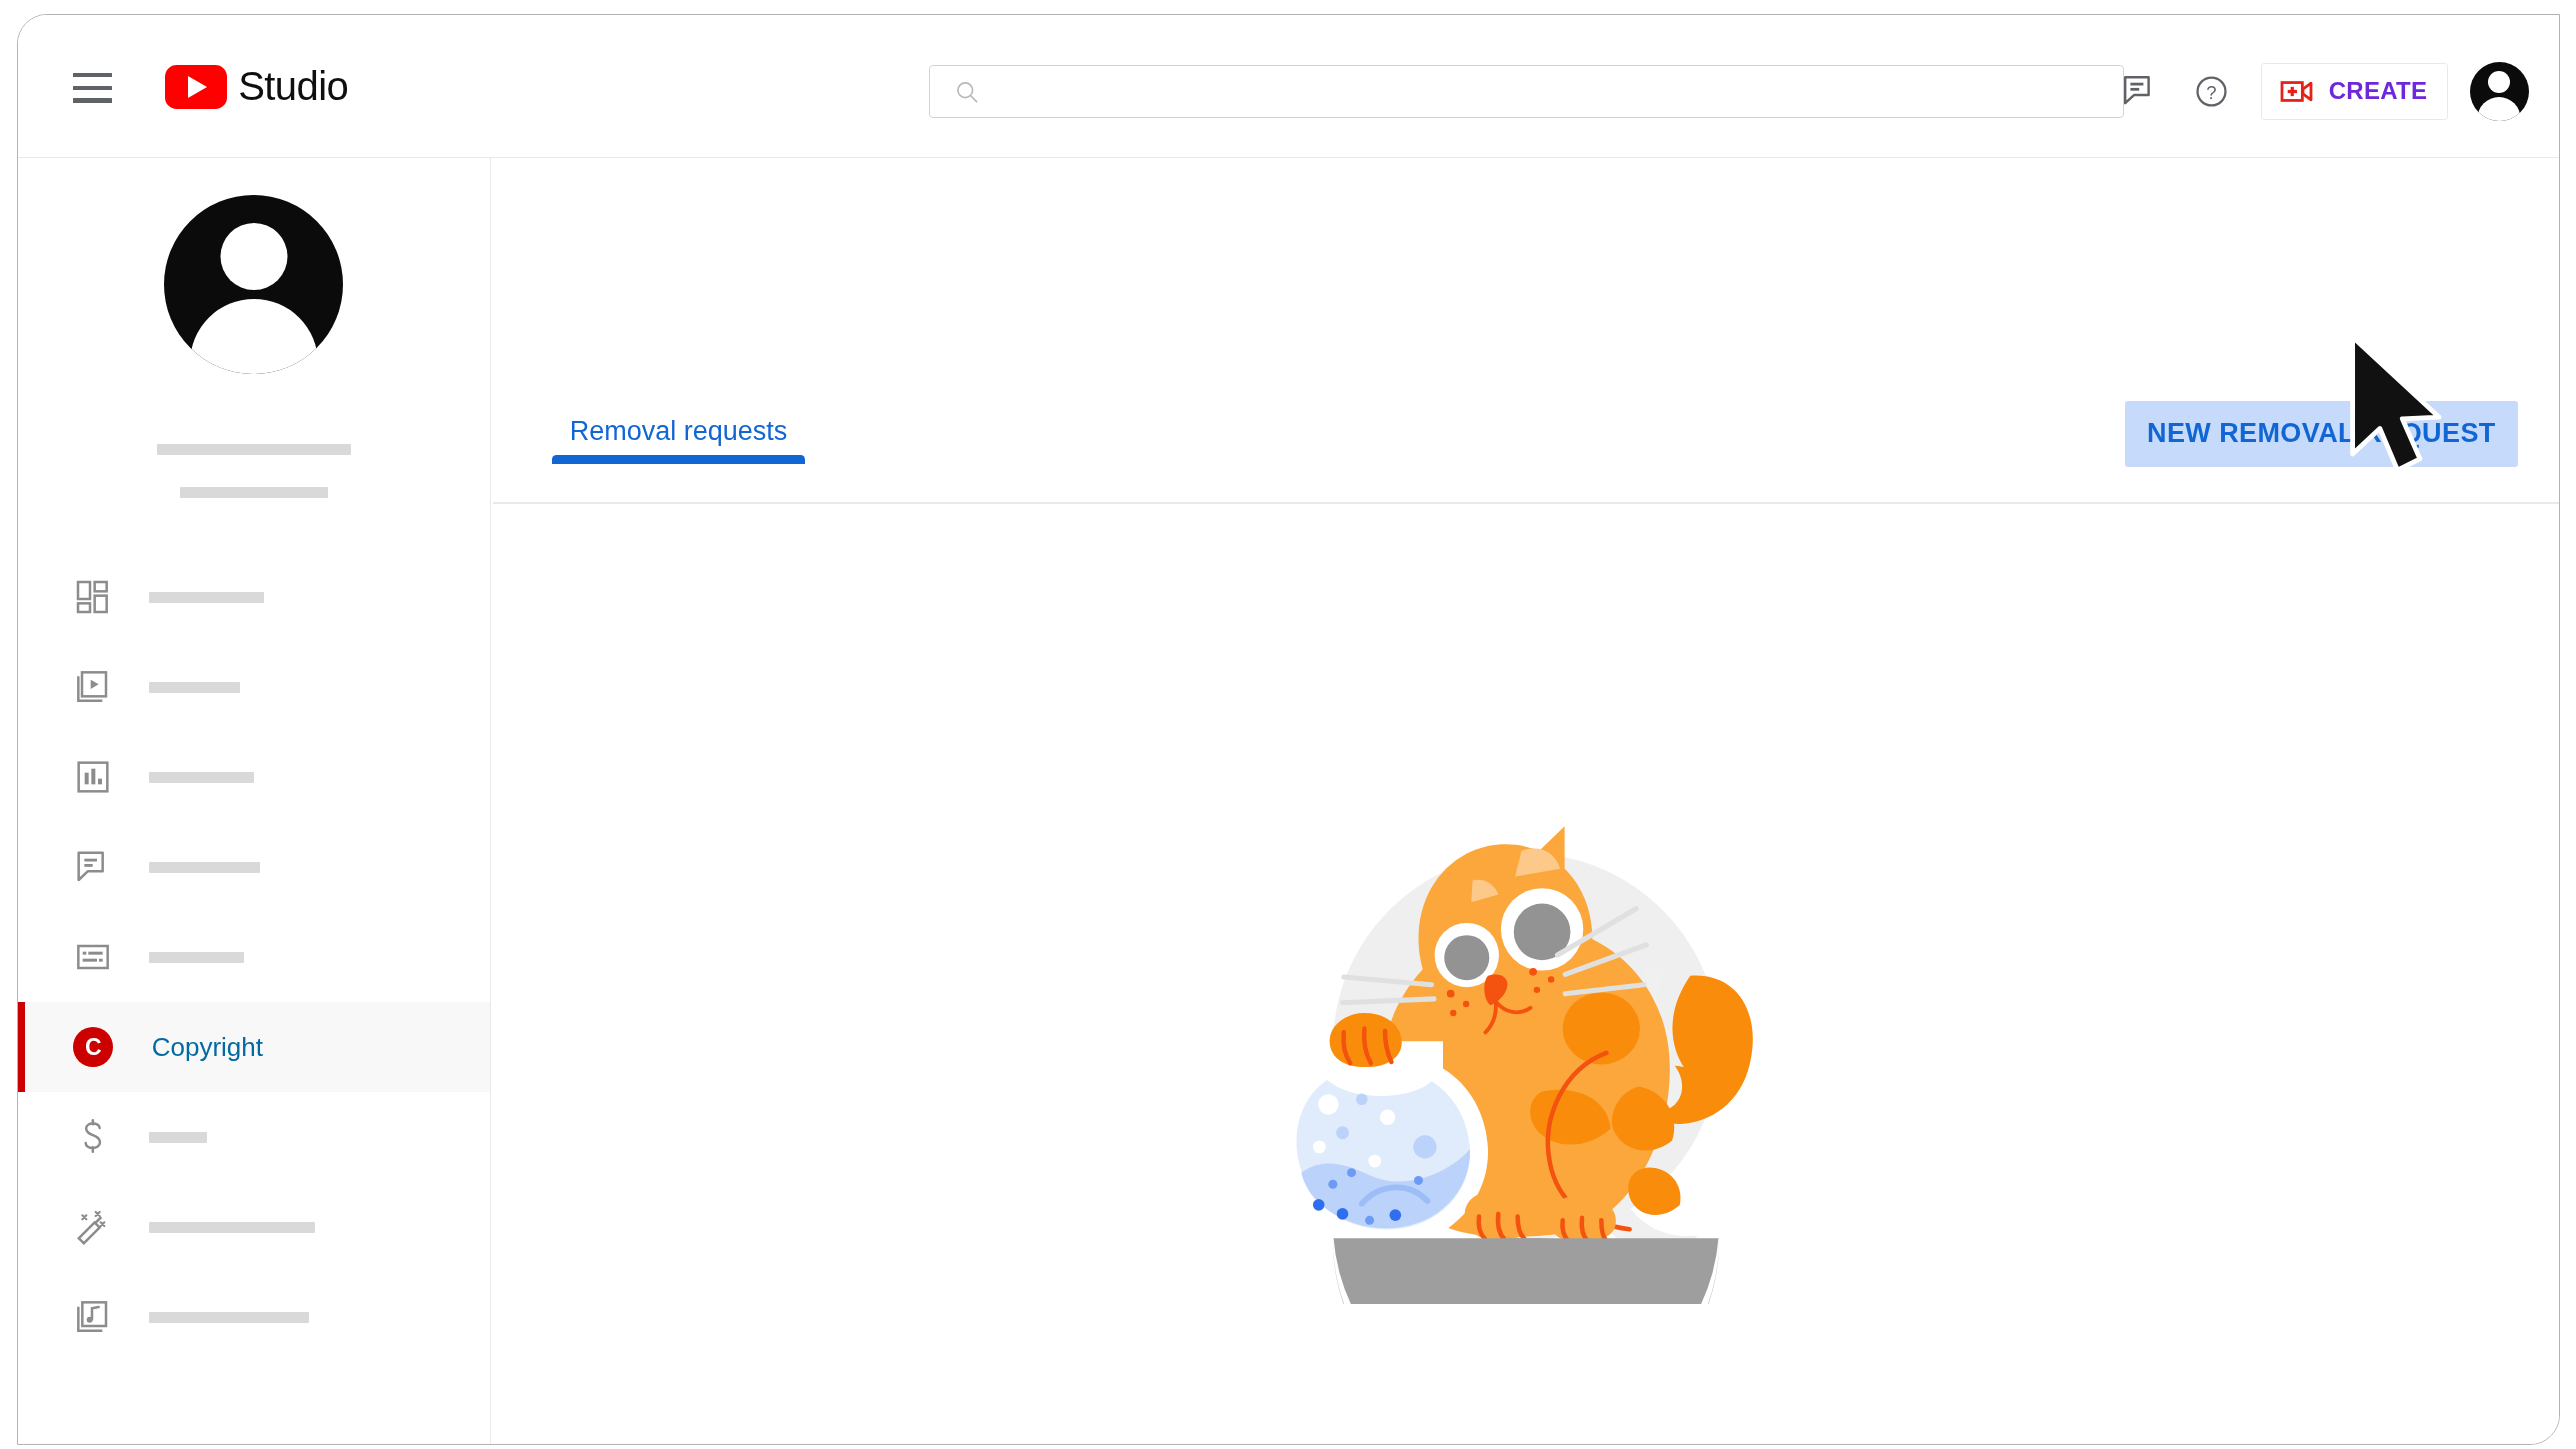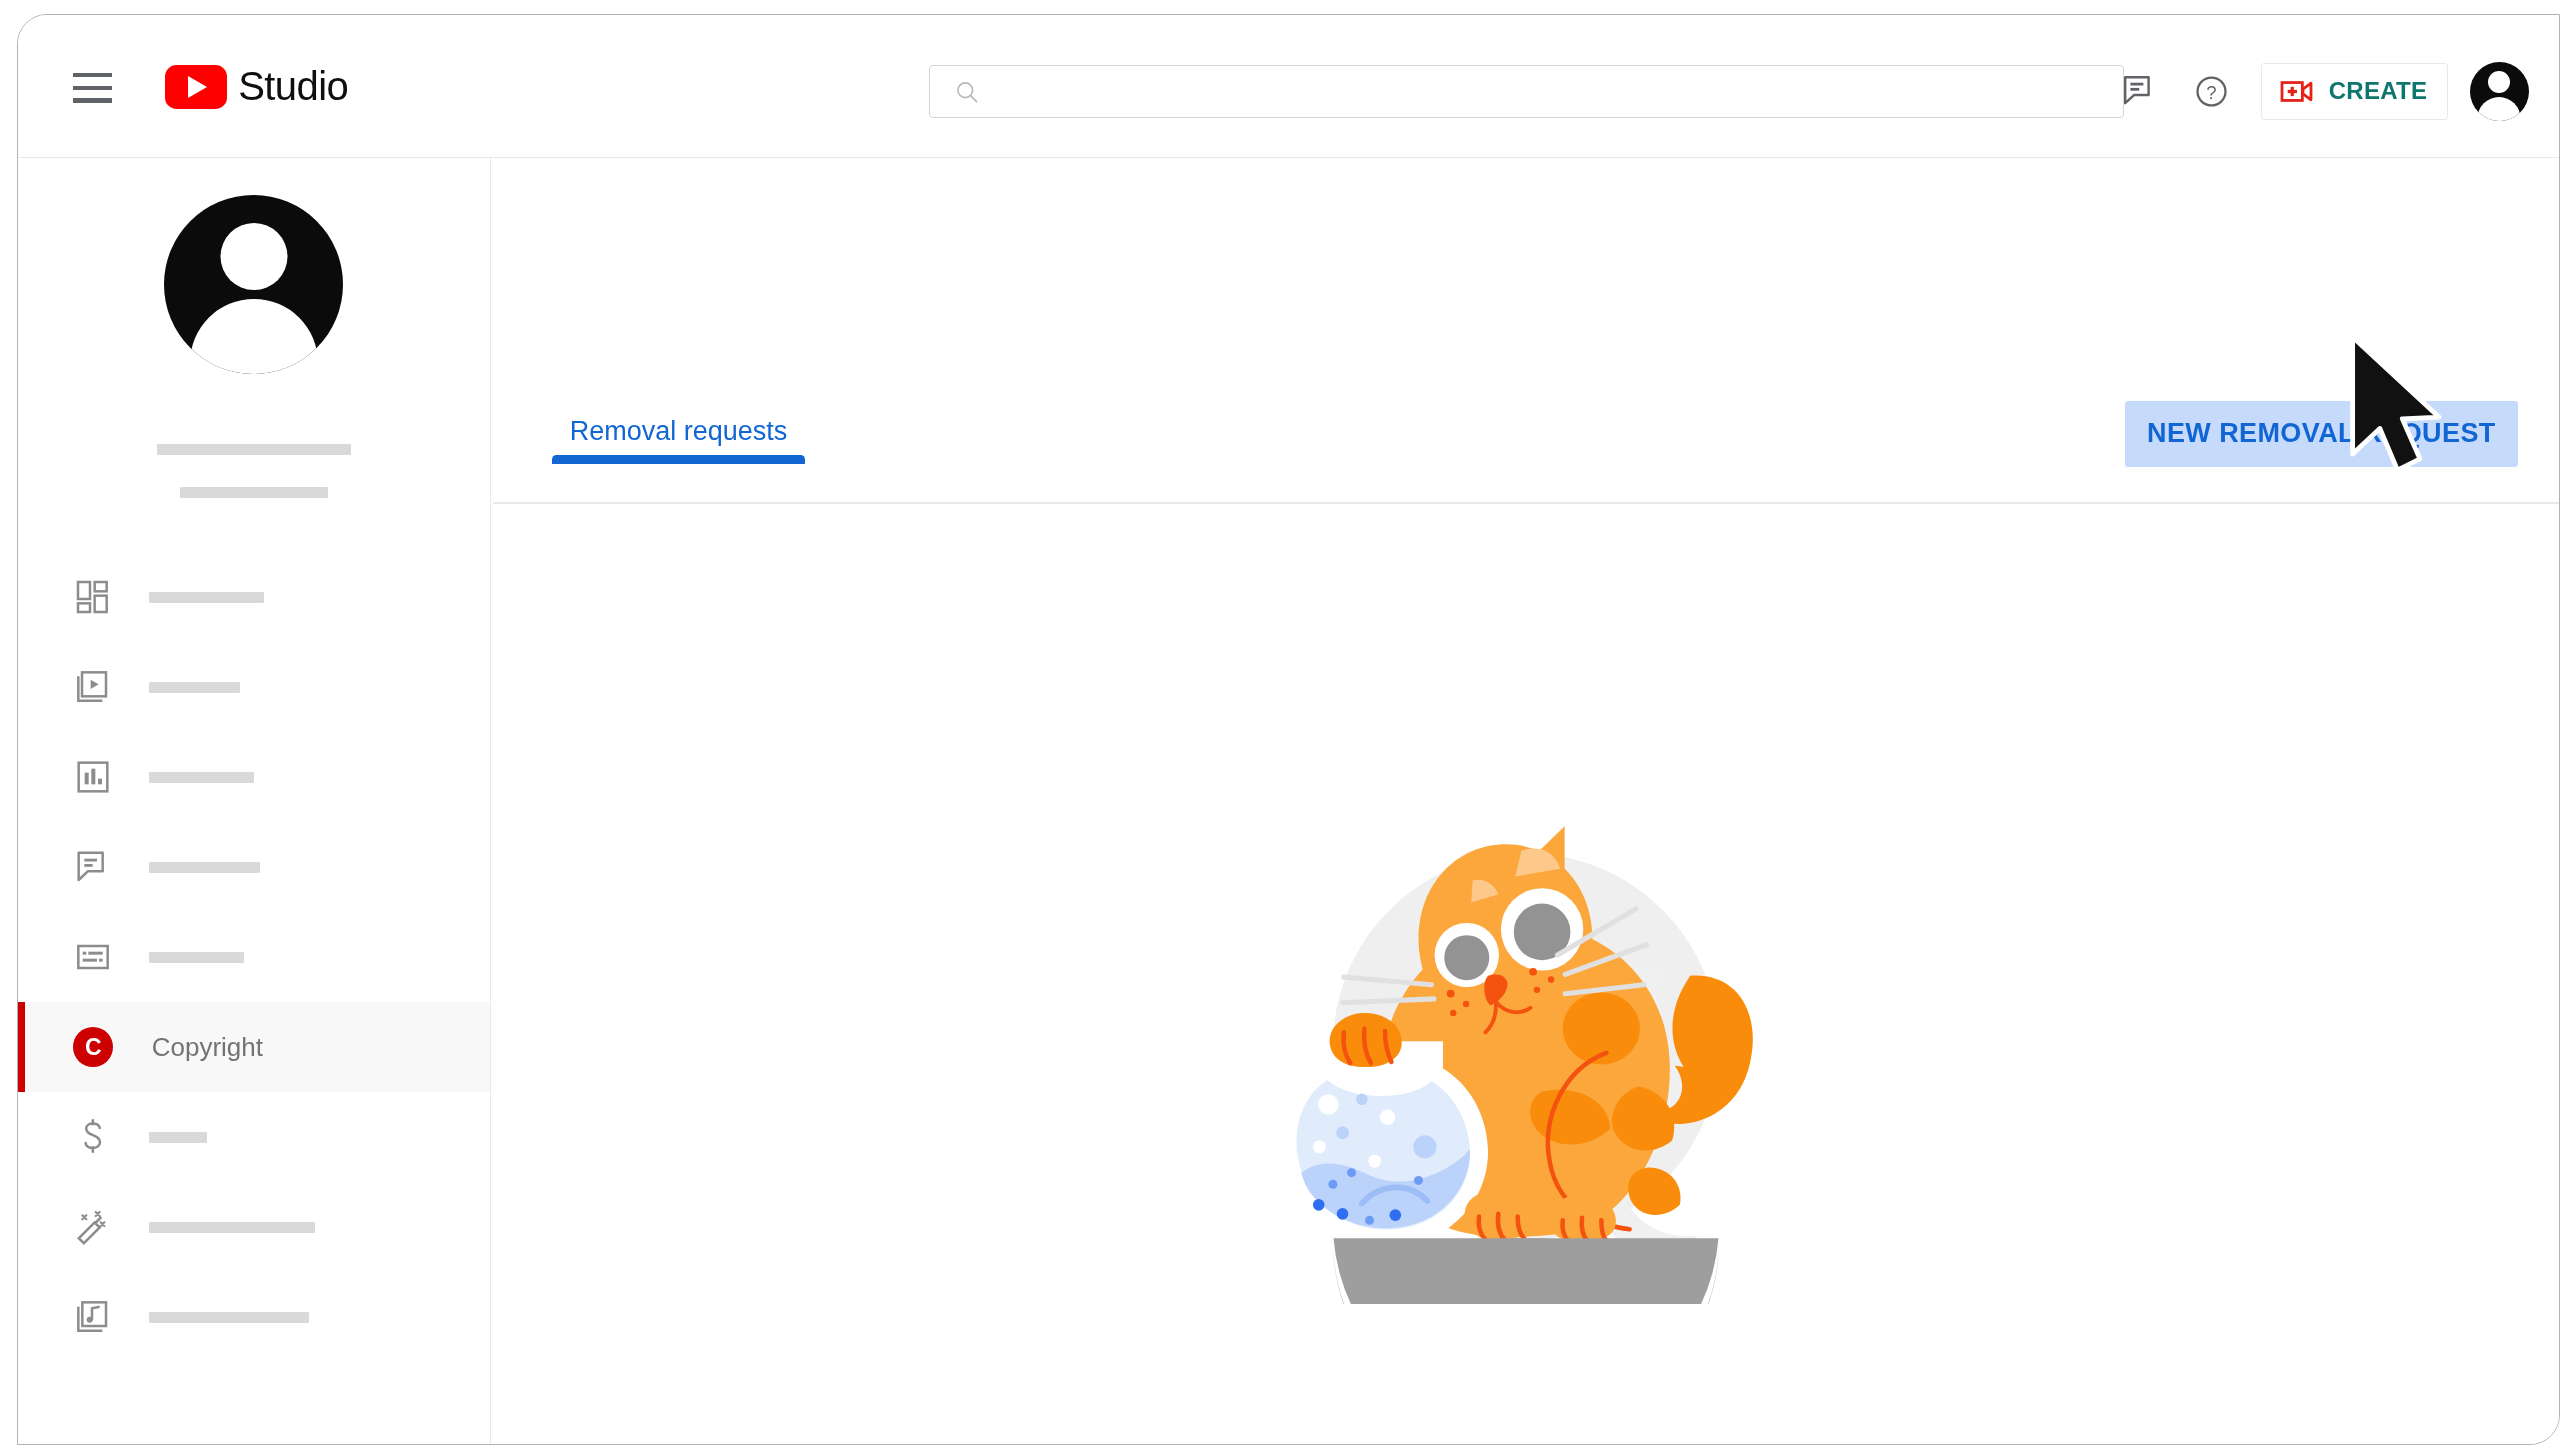--- a/index.html
+++ b/index.html
@@ -157,21 +157,21 @@
     background: #ffffff;
     display: flex;
     align-items: center;
     gap: 14px;
     cursor: pointer;
     box-sizing: border-box;
   }
   .create-label {
     font-size: 24px;
     font-weight: 700;
-    color: #0f766e;
+    color: #6d28d9;
     letter-spacing: 0.3px;
   }
   .avatar-top {
     width: 59px;
     height: 59px;
     border-radius: 50%;
     background: #0b0b0b;
     position: relative;
     overflow: hidden;
     cursor: pointer;
@@ -302,21 +302,21 @@
     color: #ffffff;
     font-size: 23px;
     font-weight: 700;
     display: flex;
     align-items: center;
     justify-content: center;
   }
   .nav-label-active {
     margin-left: 36px;
     font-size: 26px;
-    color: #737373;
+    color: #0369a1;
     font-weight: 400;
   }
 
   
   .main {
     position: absolute;
     left: 475px;
     top: 143px;
     right: 0;
     bottom: 0;

